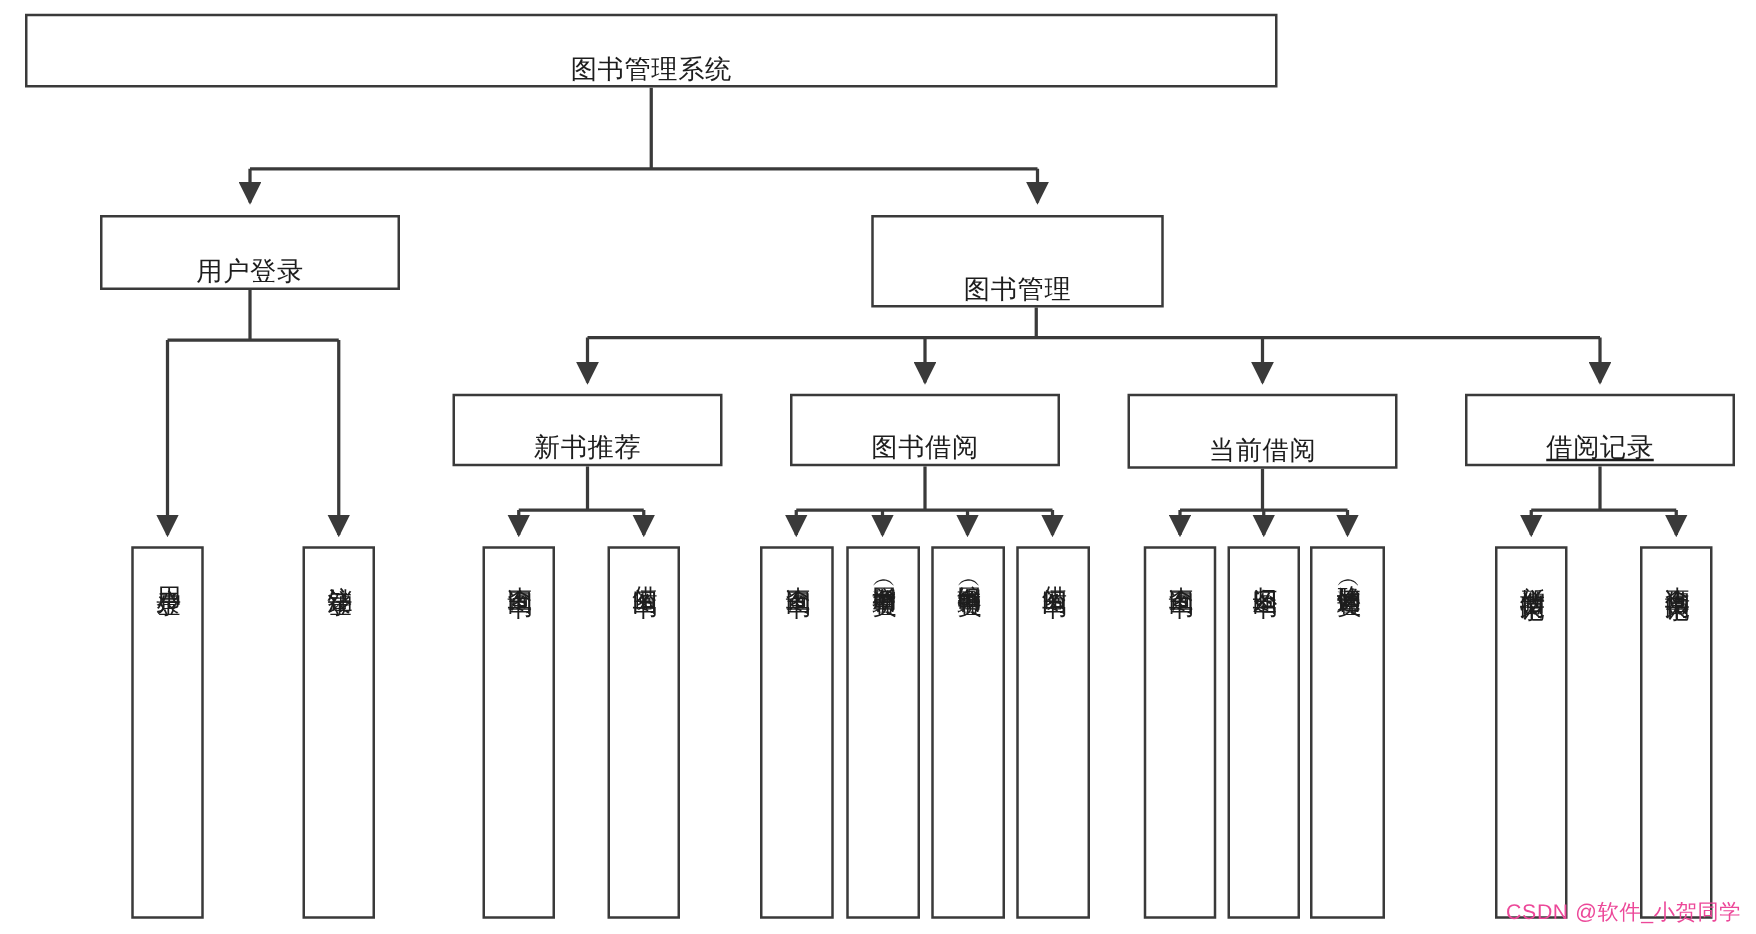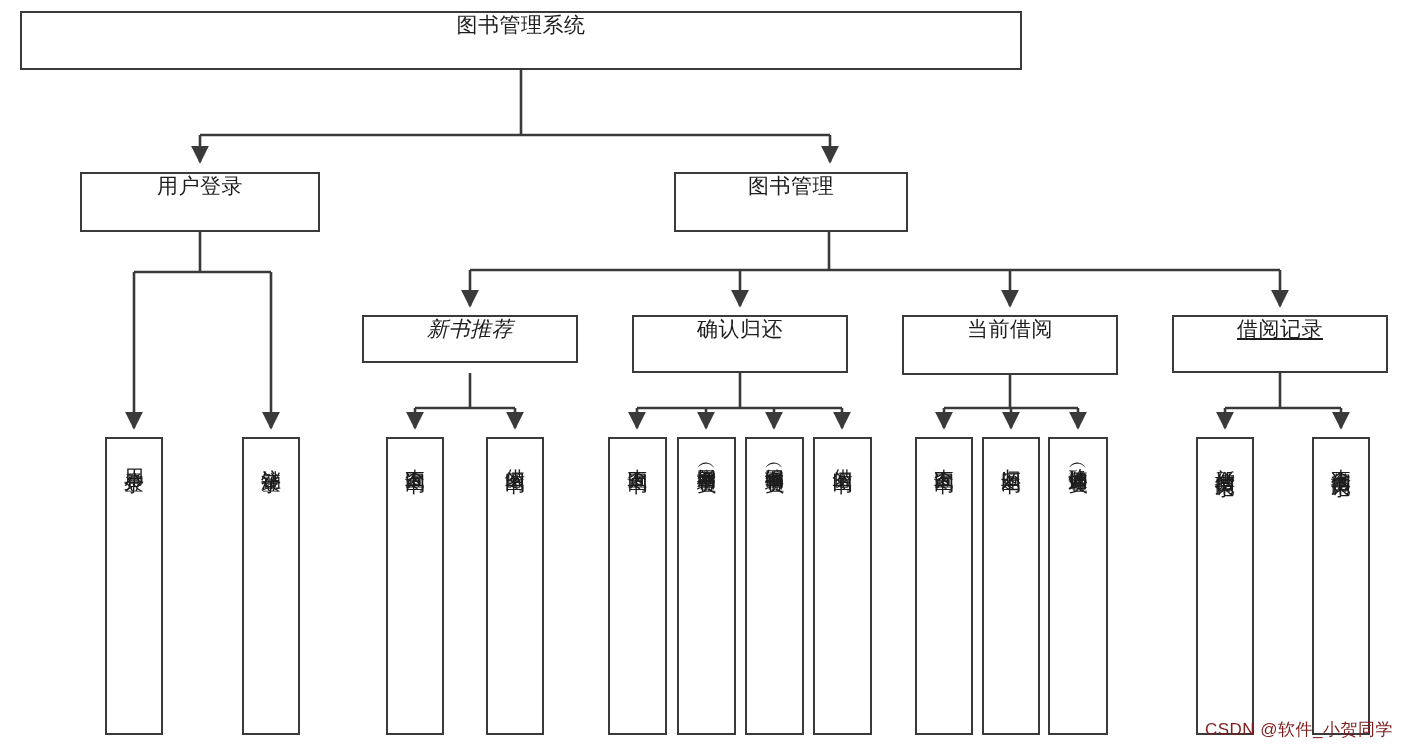--- a/index.html
+++ b/index.html
@@ -24,21 +24,21 @@
     width: 1405px;
     height: 747px;
     pointer-events: none;
   }
   .node {
     position: absolute;
     box-sizing: border-box;
     border: 2px solid #3a3a3a;
     background: #ffffff;
     display: flex;
-    align-items: flex-start;
+    align-items: flex-end;
     justify-content: center;
     color: #1d1d1d;
     z-index: 2;
   }
   .node .label {
     display: block;
     text-align: center;
     line-height: 1.16;
     letter-spacing: 0.5px;
   }
@@ -61,21 +61,21 @@
   }
   .node.vert.tall-text .label {
     font-size: 19px;
     letter-spacing: 1px;
   }
   #watermark {
     position: absolute;
     right: 12px;
     bottom: 6px;
     font-size: 17px;
-    color: #7f1d1d;
+    color: #ec4899;
     z-index: 5;
     white-space: nowrap;
     letter-spacing: 0.5px;
   }
 </style>
 </head>
 <body>
 
 <div id="canvas">
 
@@ -129,29 +129,29 @@
     </g>
   </svg>
 
   <div class="node horiz" style="left:20px; top:11px; width:1002px; height:59px;">
     <span class="label">图书管理系统</span>
   </div>
 
   <div class="node horiz" style="left:80px; top:172px; width:240px; height:60px;">
     <span class="label">用户登录</span>
   </div>
-  <div class="node horiz" style="left:674px; top:172px; width:234px; height:60px;">
+  <div class="node horiz" style="left:697px; top:172px; width:234px; height:74px;">
     <span class="label">图书管理</span>
   </div>
 
-  <div class="node horiz" style="left:362px; top:315px; width:216px; height:48px;font-style:italic;">
+  <div class="node horiz" style="left:362px; top:315px; width:216px; height:58px;">
     <span class="label">新书推荐</span>
   </div>
   <div class="node horiz" style="left:632px; top:315px; width:216px; height:58px;">
-    <span class="label">确认归还</span>
+    <span class="label">图书借阅</span>
   </div>
   <div class="node horiz" style="left:902px; top:315px; width:216px; height:60px;">
     <span class="label">当前借阅</span>
   </div>
   <div class="node horiz" style="left:1172px; top:315px; width:216px; height:58px;text-decoration:underline;">
     <span class="label">借阅记录</span>
   </div>
 
   <div class="node vert" style="left:105px; top:437px; width:58px; height:298px;">
     <span class="label">用户登录</span>

